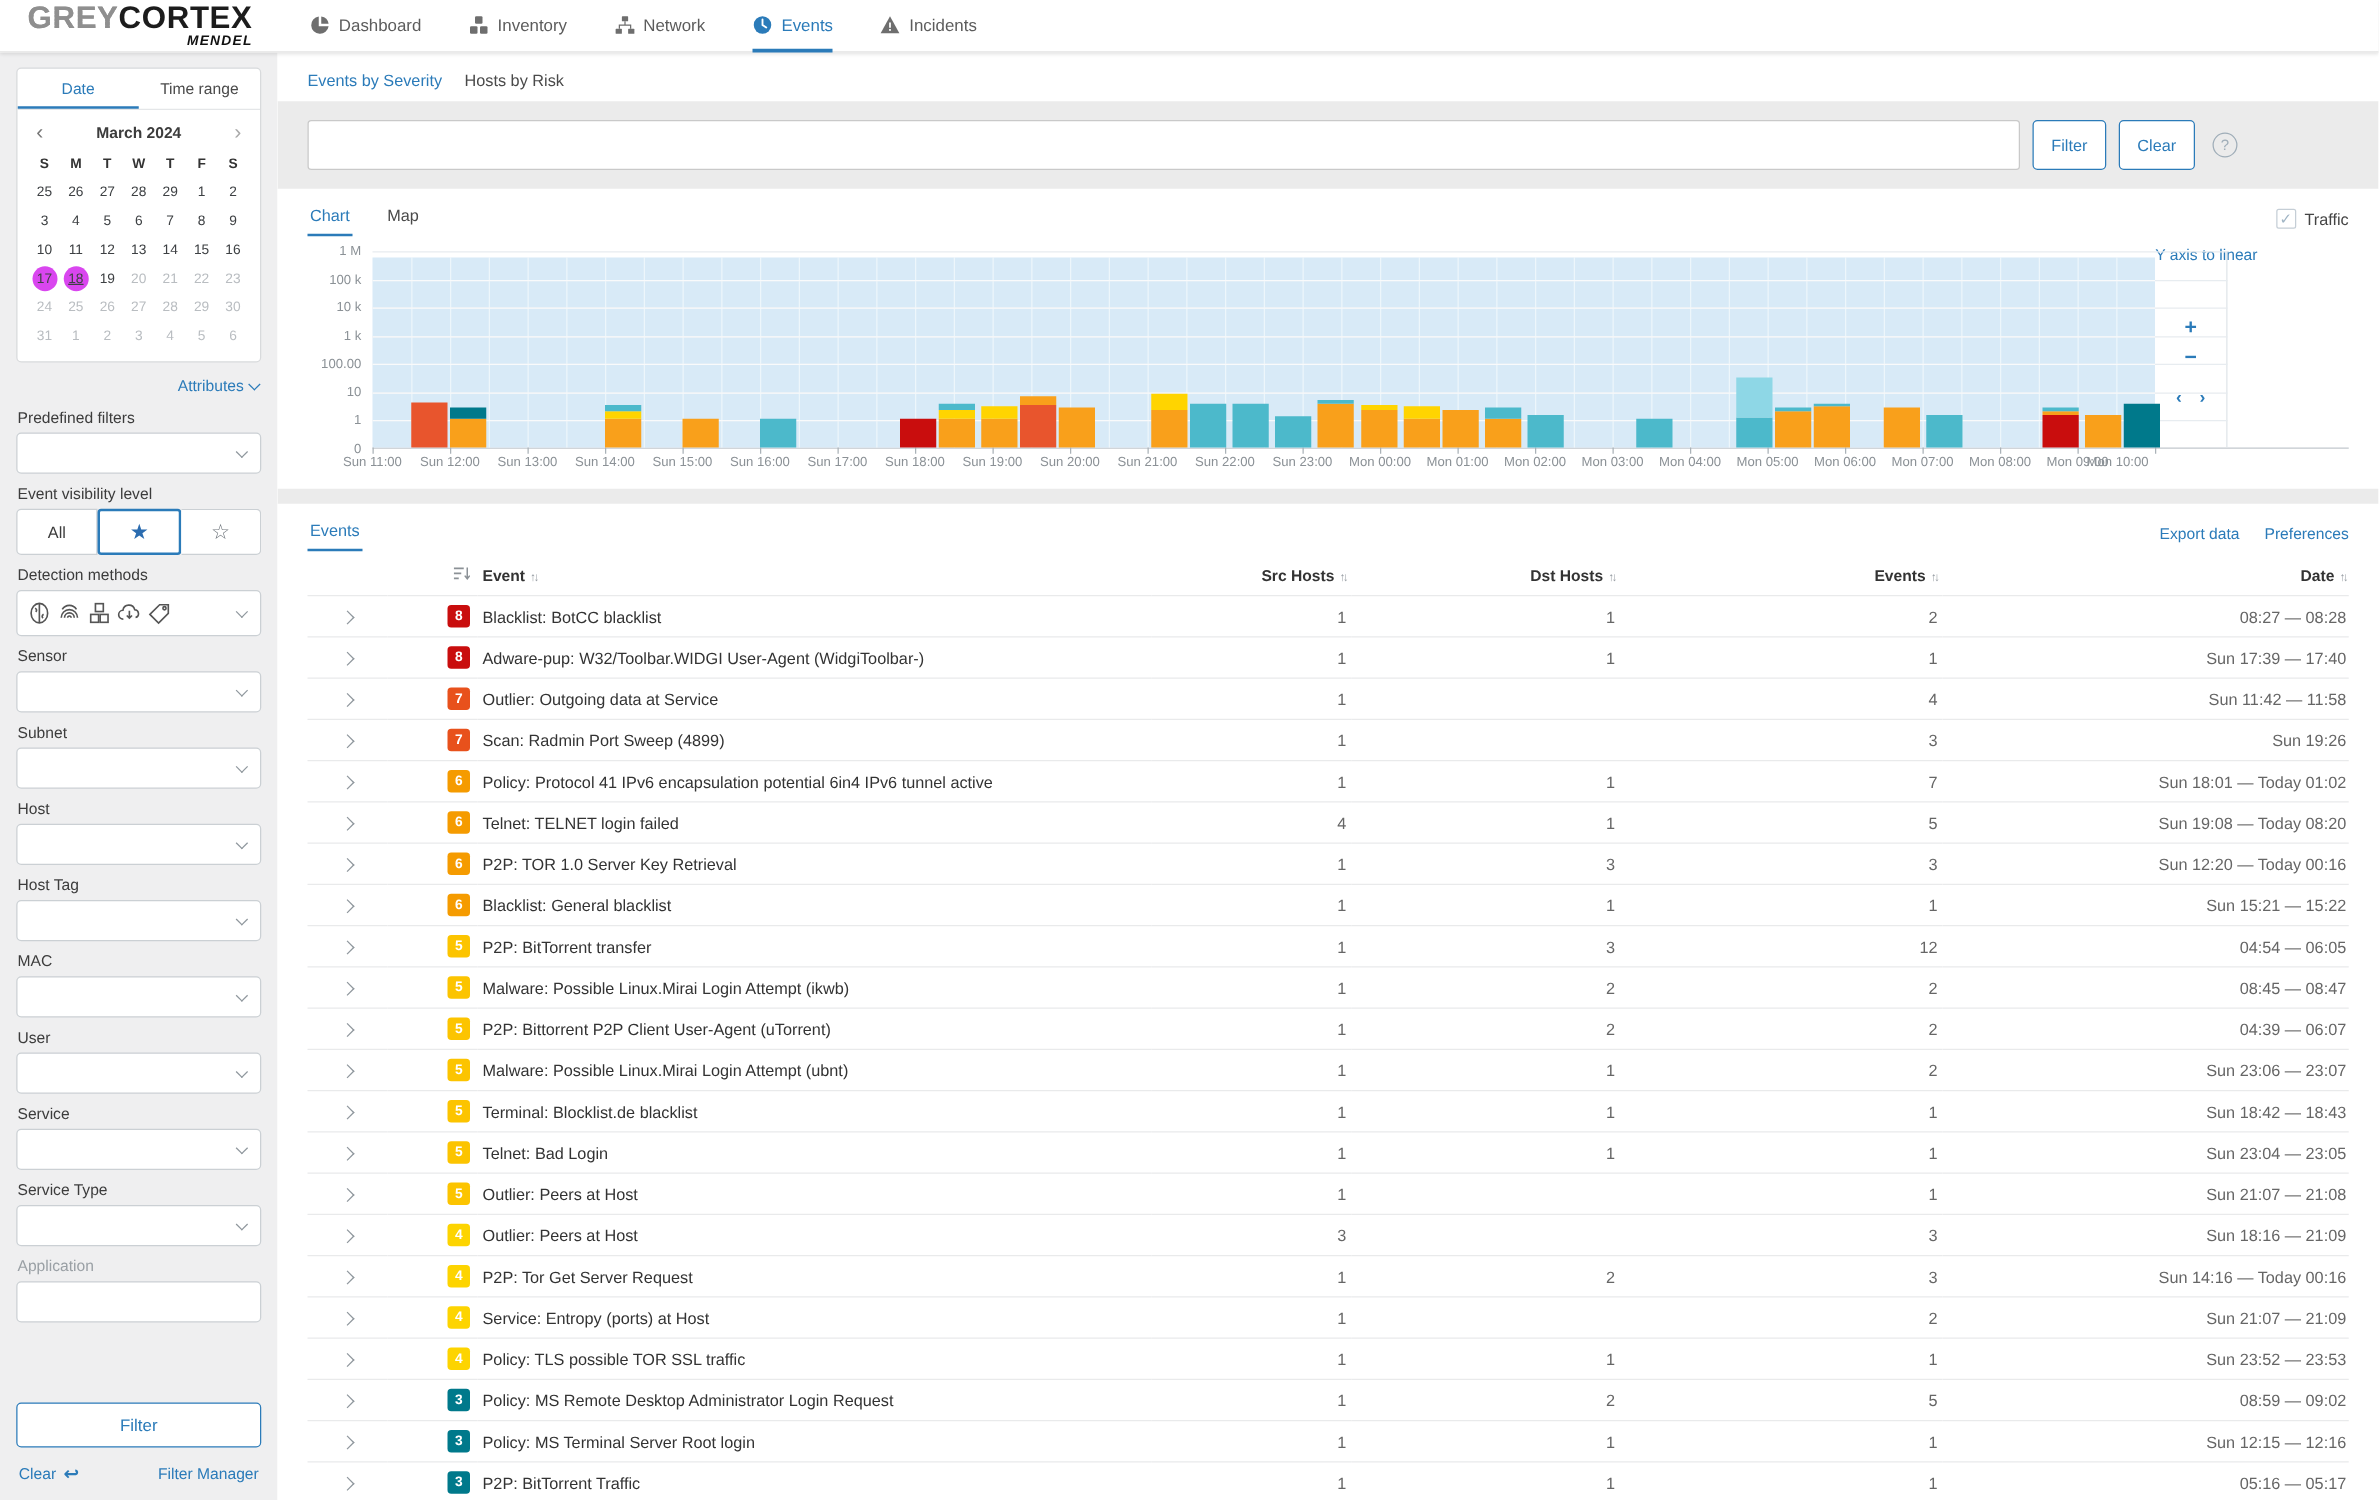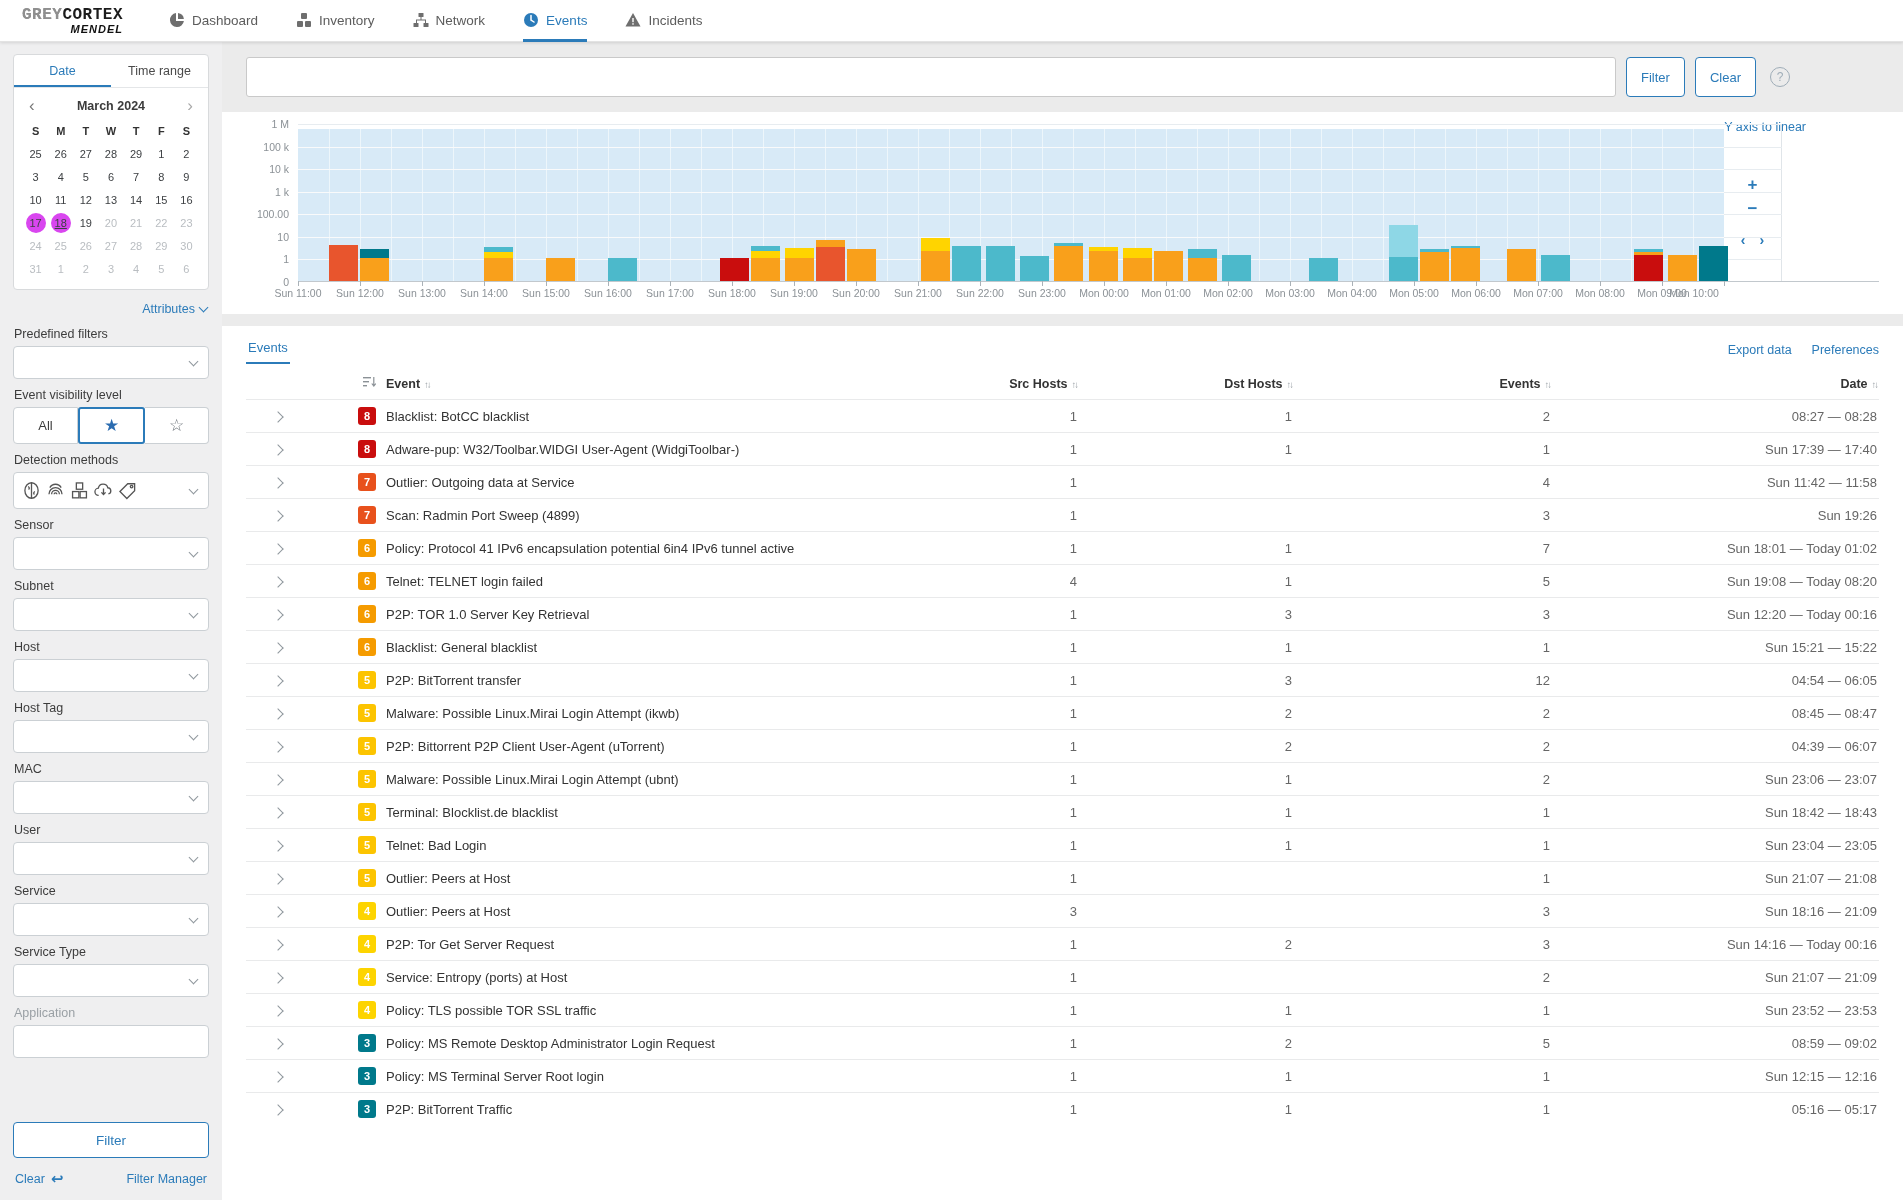--- a/index.html
+++ b/index.html
@@ -4,21 +4,21 @@
 <style>
   * { margin:0; padding:0; box-sizing:border-box; }
   html,body { background:#fff; }
   body { font-family:"Liberation Sans","DejaVu Sans",sans-serif; font-size:13px; color:#333; }
   .app { position:relative; width:1903px; height:1200px; overflow:hidden; background:#fff; }
 
   
   .topbar { height:42px; background:#fff; display:flex; align-items:center; padding:0 14px 0 22px;
             border-bottom:1px solid #e3e3e3; box-shadow:0 1px 3px rgba(0,0,0,.12); position:relative; z-index:10; }
   .brand { display:flex; flex-direction:column; align-items:flex-end; line-height:1; margin-right:46px; }
-  .brand .l1 { font-size:16px; font-weight:800; letter-spacing:.5px; color:#1c1c1c;font-family:Liberation Mono, monospace; }
+  .brand .l1 { font-size:25px; font-weight:800; letter-spacing:.5px; color:#1c1c1c; }
   .brand .l1 .grey { color:#8f8f8f; background:repeating-linear-gradient(#8f8f8f 0 2px, #cfcfcf 2px 3px);
                      -webkit-background-clip:text; background-clip:text; }
   .brand .l2 { font-size:11px; font-style:italic; font-weight:800; color:#111; margin-top:1px; letter-spacing:1px; }
   .nav { display:flex; height:42px; gap:38px;align-items:flex-end; }
   .nav-item { display:flex; align-items:center; gap:7px; height:42px; color:#5c5c5c; font-size:13.5px;
               border-bottom:3px solid transparent; padding-top:2px; cursor:pointer; }
   .nav-item.active { color:#2b7bb9; border-bottom-color:#2b7bb9; }
   .nav-ic { display:inline-flex; width:16px; height:16px; }
   .top-right { margin-left:auto; display:flex; align-items:center; gap:9px; }
   .demo-badge { background:#f9a21d; border-radius:4px; height:28px; display:flex; align-items:center; gap:6px;
@@ -456,28 +456,40 @@
           <span class="lk">
             <span>Clear</span>
             <span class="undo">↩</span>
           </span>
           <span class="lk">Filter Manager</span>
         </div>
       </div>
     </div>
 
     <div class="main">
+      <div class="subnav">
+        <span class="sn active">Events by Severity</span>
+        <span class="sn">Hosts by Risk</span>
+      </div>
 
       <div class="filterband">
         <input class="fquery" value="" style="">
         <button class="fbtn">Filter</button>
         <button class="fbtn">Clear</button>
         <span class="help-ic">?</span>
       </div>
 
+      <div class="section-tabs">
+        <span class="stab active">Chart</span>
+        <span class="stab">Map</span>
+        <span class="traffic">
+          <span class="cbox">✓</span>
+          <span>Traffic</span>
+        </span>
+      </div>
 
       <div class="chart-wrap">
         <span class="lin-link">Y axis to linear</span>
         <div class="chart-body">
           <div class="ylabels" id="ylabels">
               <div class="ylab" style="top: -6px;">1 M</div>
               <div class="ylab" style="top: 16.5714px;">100 k</div>
               <div class="ylab" style="top: 39.1429px;">10 k</div>
               <div class="ylab" style="top: 61.7143px;">1 k</div>
               <div class="ylab" style="top: 84.2857px;">100.00</div>

